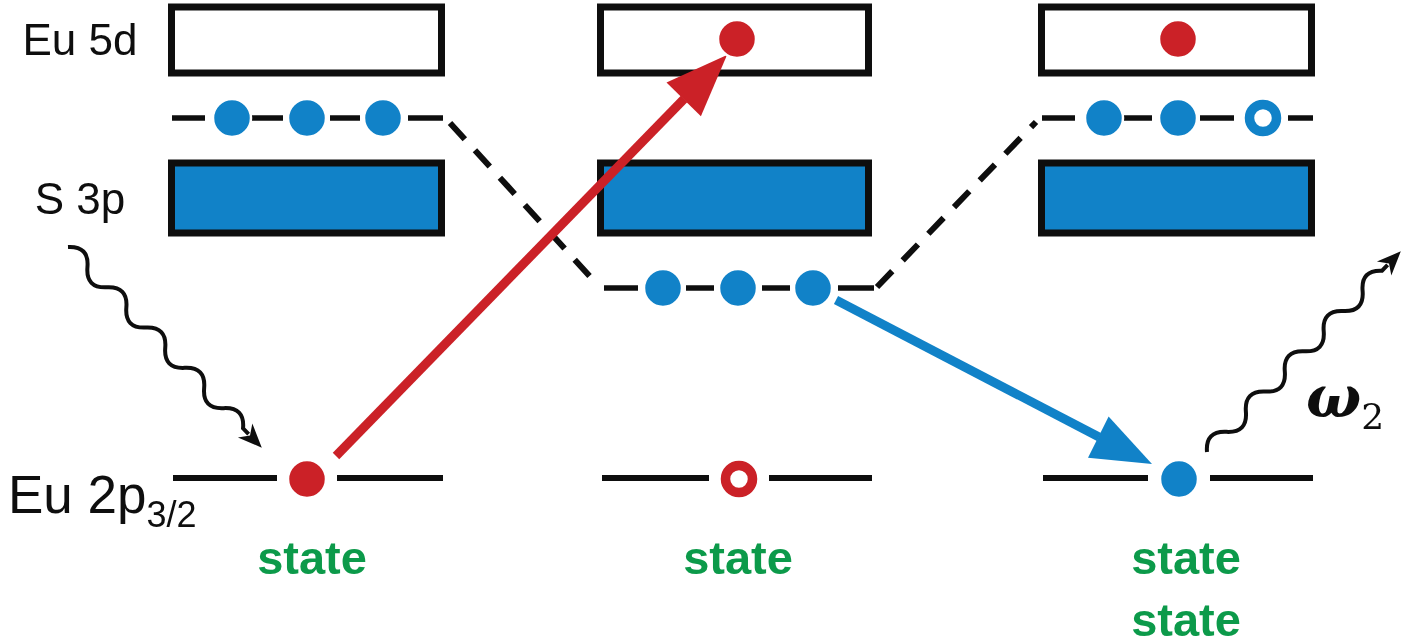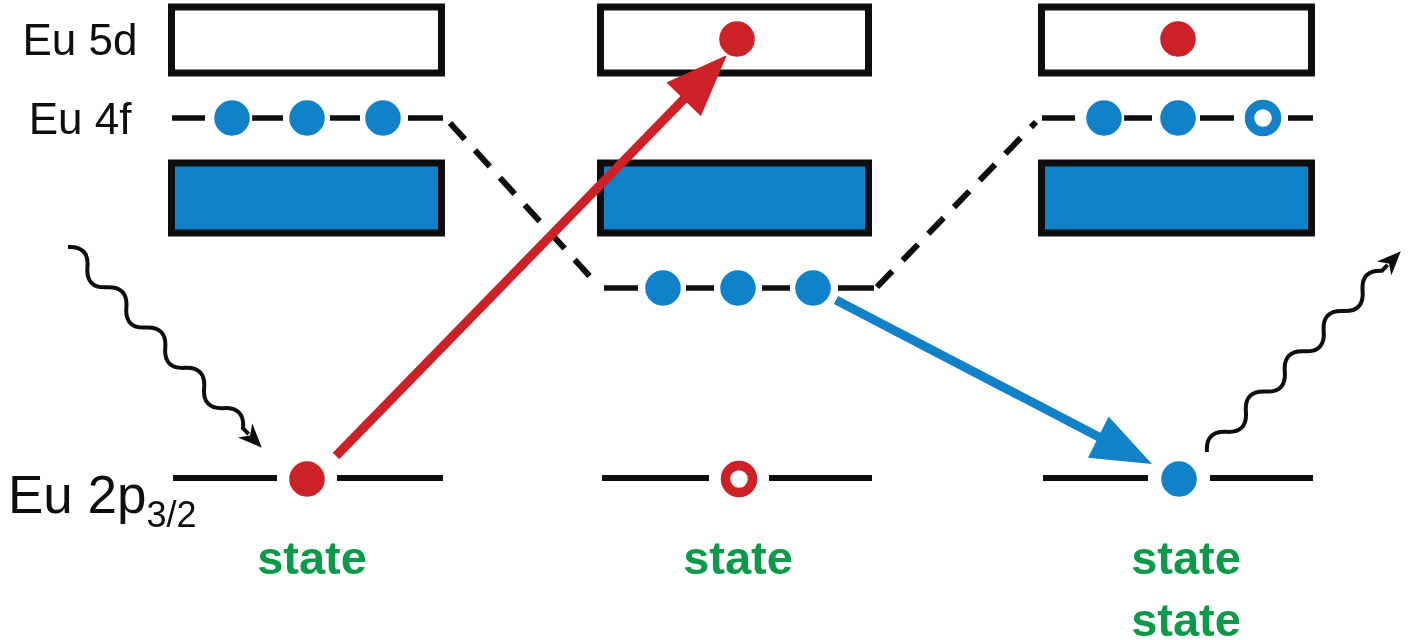--- a/index.html
+++ b/index.html
@@ -121,23 +121,24 @@
         <circle cx="739" cy="479" r="13.5" class="p-hole-red"></circle>
         <circle cx="1178" cy="39" r="19" class="p-electron-red"></circle>
         <circle cx="1104" cy="118" r="19" class="p-electron-blue"></circle>
         <circle cx="1178" cy="118" r="19" class="p-electron-blue"></circle>
         <circle cx="1263" cy="118" r="13.5" class="p-hole-blue"></circle>
         <circle cx="1179" cy="479" r="19" class="p-electron-blue"></circle>
       </g>
   </svg>
 
   <div class="lvl" style="top:17px">Eu 5d</div>
-  <div class="lvl" style="top:96px">Eu 4f</div>
+  <div class="lvl" style="top:176px">S 3p</div>
   <div class="lvl-2p"><span>Eu 2p</span><sub>3/2</sub></div>
 
+  <div class="omega-label" style="left:1306px;top:368px"><span class="omega-sym">ω</span><sub class="omega-sub">2</sub></div>
 
   <div class="caption" style="left:152px">
     <div>state</div>
   </div>
   <div class="caption" style="left:578px">
     <div>state</div>
   </div>
   <div class="caption" style="left:1026px">
     <div>state</div>
     <div>state</div>

